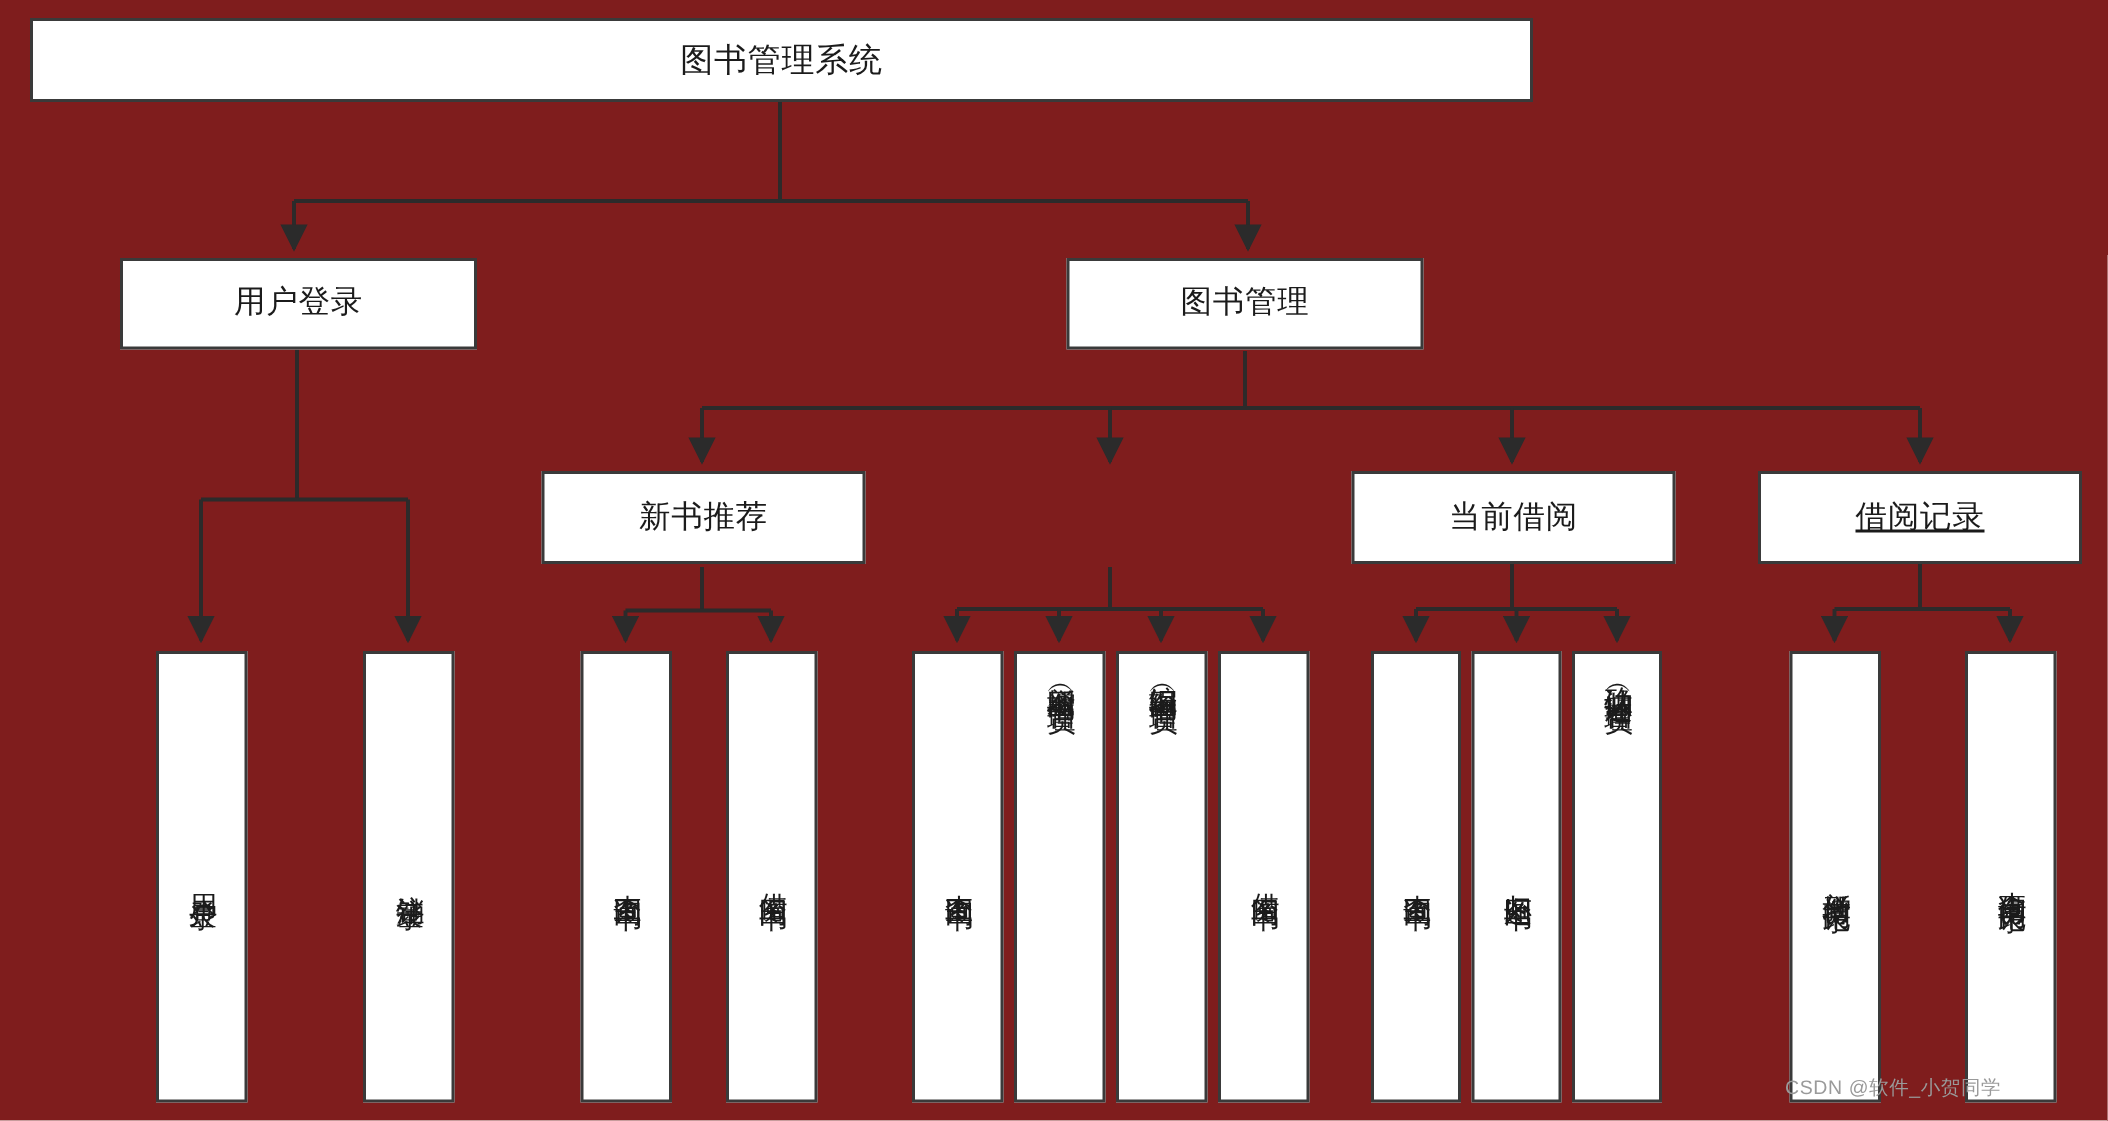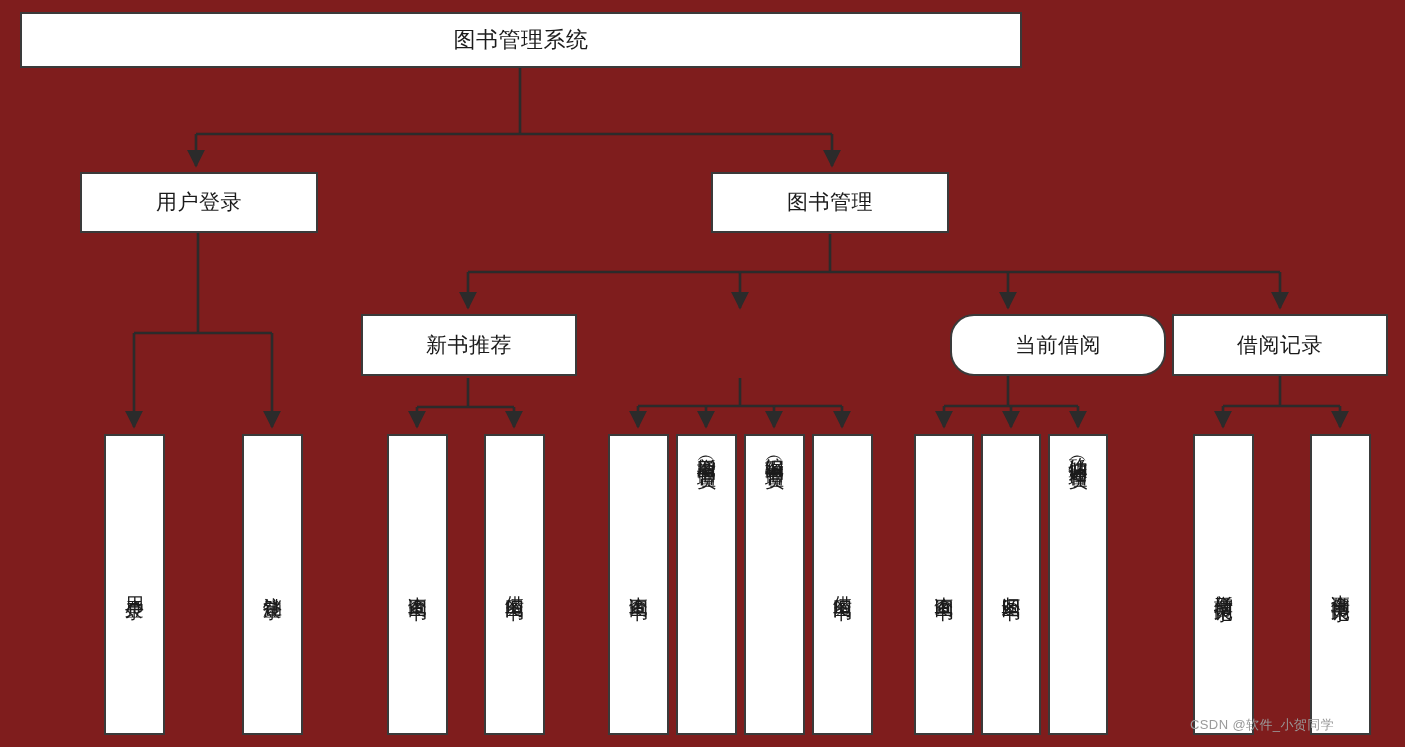--- a/index.html
+++ b/index.html
@@ -153,25 +153,25 @@
 
   <div class="node horiz" style="left:361px; top:314px; width:216px; height:62px;">
     <span class="label">新书推荐</span>
   </div>
 
   <div class="node horiz" style="left:711px; top:172px; width:238px; height:61px;">
     <span class="label">图书管理</span>
   </div>
 
 
-  <div class="node horiz" style="left:950px; top:314px; width:216px; height:62px;border-radius:24px;">
+  <div class="node horiz" style="left:901px; top:314px; width:216px; height:62px;">
     <span class="label">当前借阅</span>
   </div>
 
-  <div class="node horiz" style="left:1172px; top:314px; width:216px; height:62px;">
+  <div class="node horiz" style="left:1172px; top:314px; width:216px; height:62px;text-decoration:underline;">
     <span class="label">借阅记录</span>
   </div>
 
   <div class="node vert center" style="left:104px; top:434px; width:61px; height:301px;">
     <span class="label">用户登录</span>
   </div>
 
   <div class="node vert center" style="left:242px; top:434px; width:61px; height:301px;">
     <span class="label">注销登录</span>
   </div>

